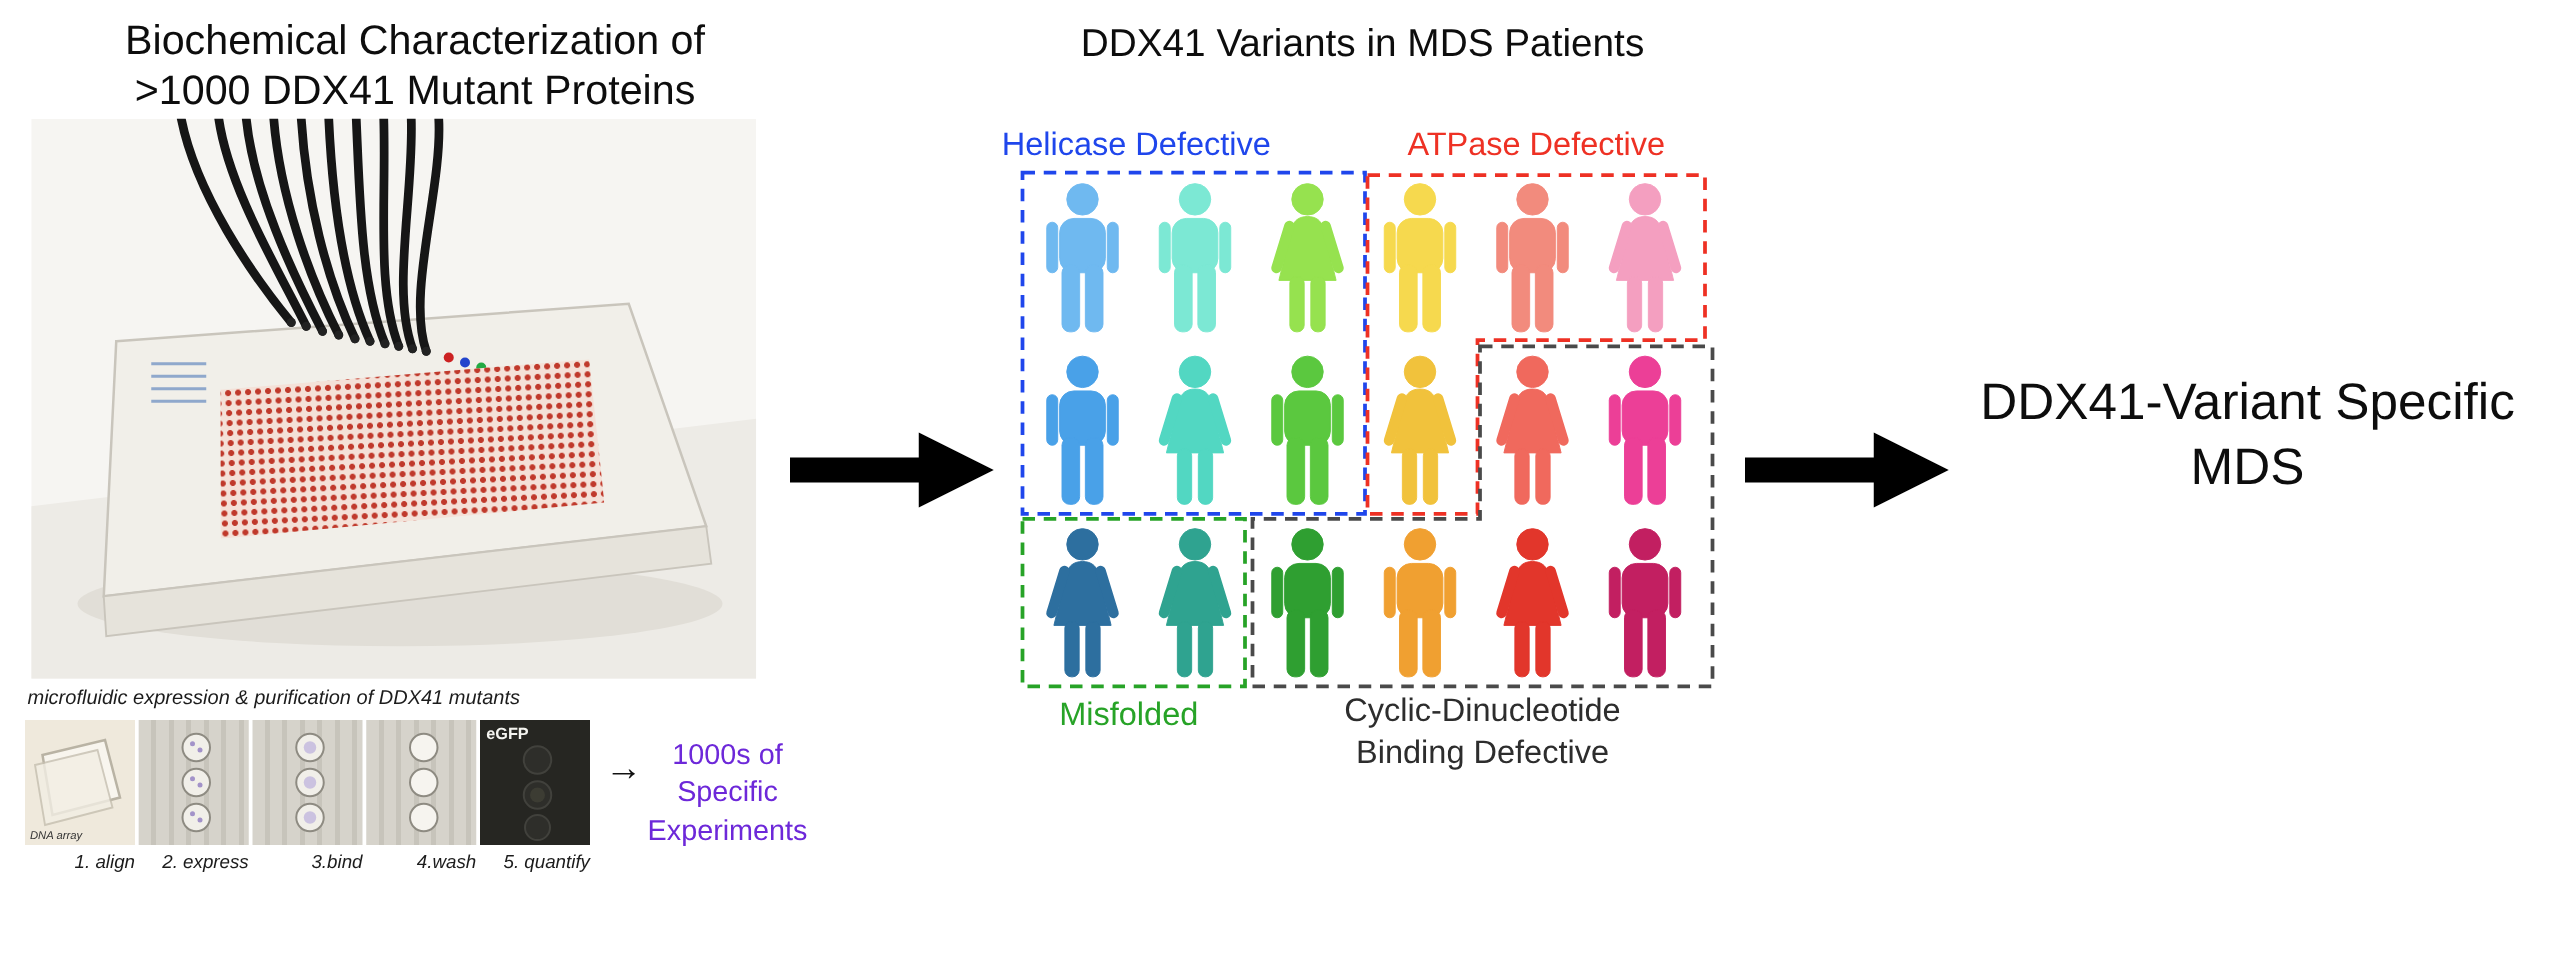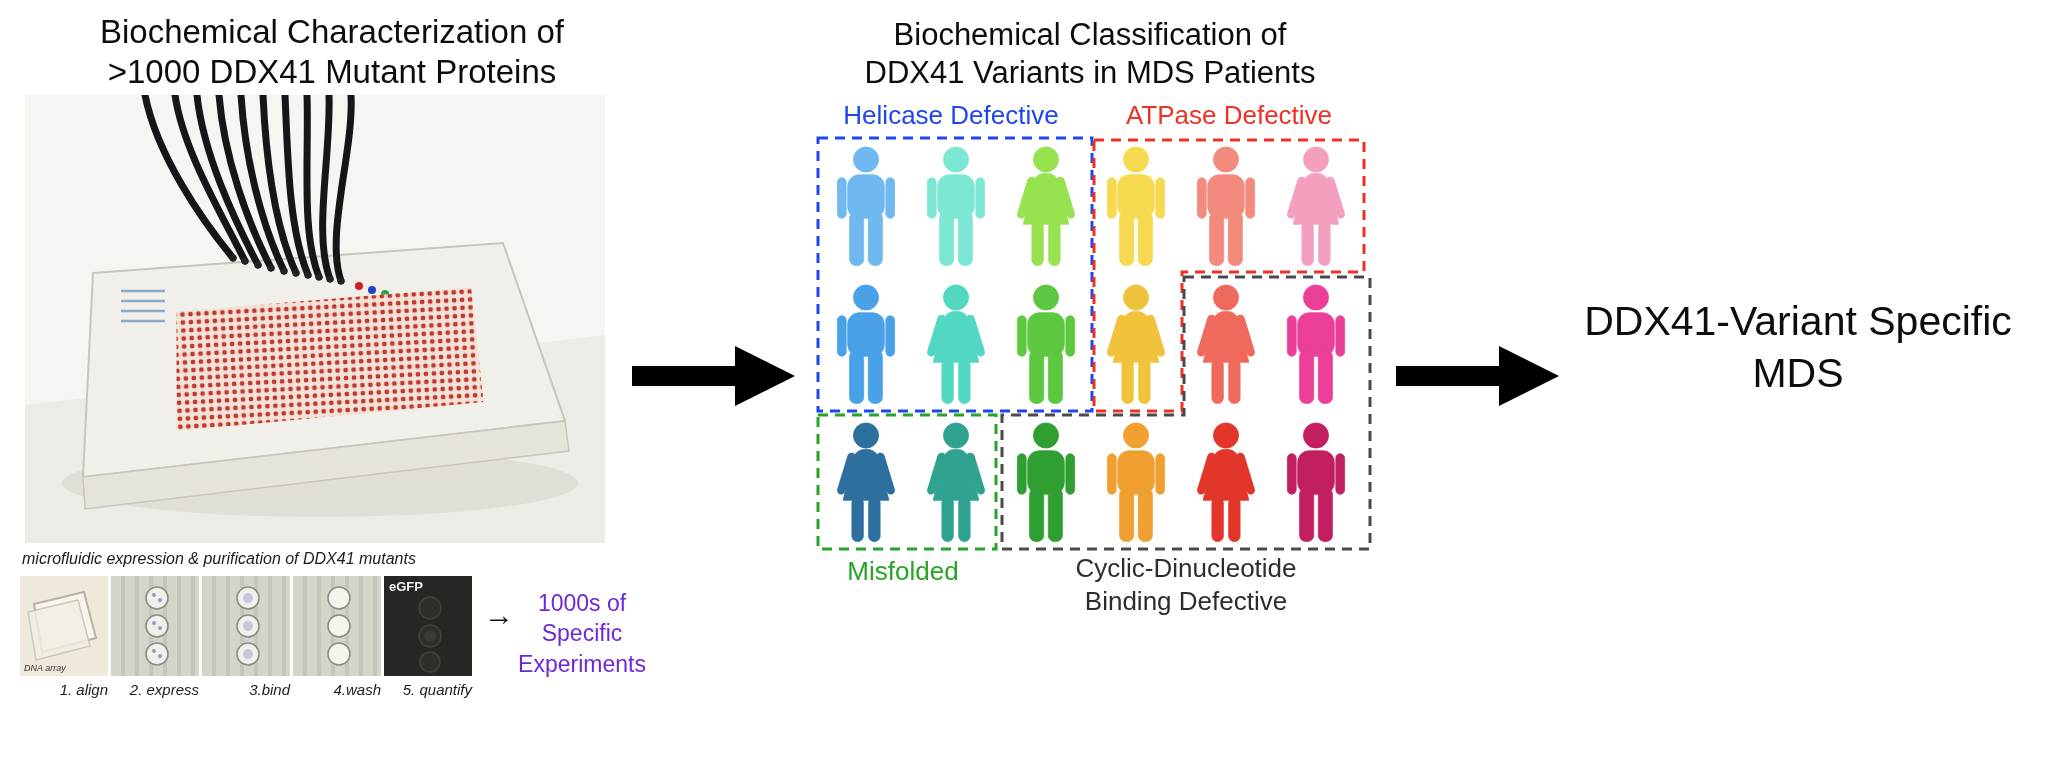--- a/index.html
+++ b/index.html
@@ -42,21 +42,21 @@
 
   
   .flow-arrow { width:165px; height:72px; }
   #flow-arrow-left  { left:632px;  top:340px; }
   #flow-arrow-right { left:1396px; top:340px; }
 
   
   #boxes-svg { left:810px; top:130px; width:570px; height:430px; }
   .dashed { fill:none; stroke-width:3; stroke-dasharray:10 7; }
   .group-label { font-size:26px; text-align:center; white-space:nowrap; }
-  #helicase-label  { left:809px;  top:100px; width:284px; }
+  #helicase-label  { left:767px;  top:100px; width:284px; }
   #atpase-label    { left:1094px; top:100px; width:270px; }
   #misfolded-label { left:808px;  top:556px; width:190px; }
   #cdn-label { left:996px; top:552px; width:380px; font-size:26px; line-height:1.25; text-align:center; color:#2d2d2d; }
 
   .person { position:absolute; }
 </style>
 </head>
 <body>
 
 <svg width="0" height="0" style="position:absolute" aria-hidden="true">
@@ -216,21 +216,20 @@
   </div>
 
   <svg class="abs flow-arrow" id="flow-arrow-left" viewBox="0 0 165 72">
     <polygon points="0,26 103,26 103,6 163,36 103,66 103,46 0,46" fill="#000"></polygon>
   </svg>
   <svg class="abs flow-arrow" id="flow-arrow-right" viewBox="0 0 165 72">
     <polygon points="0,26 103,26 103,6 163,36 103,66 103,46 0,46" fill="#000"></polygon>
   </svg>
 
   <div class="abs sec-title" id="mid-title">
-    <div>Biochemical Classification of</div>
     <div>DDX41 Variants in MDS Patients</div>
   </div>
 
   <div class="abs group-label" id="helicase-label" style="color: rgb(31, 70, 236);">Helicase Defective</div>
   <div class="abs group-label" id="atpase-label" style="color: rgb(238, 49, 36);">ATPase Defective</div>
 
   <svg class="abs" id="boxes-svg" viewBox="0 0 570 430">
     <rect class="dashed" x="8" y="8" width="274" height="273" stroke="#1f46ec"></rect>
     <path class="dashed" d="M284,10 H554 V142 H372 V281 H284 Z" stroke="#ee3124"></path>
     <path class="dashed" d="M374,147 H560 V419 H192 V285 H374 Z" stroke="#4a4a4a"></path>

